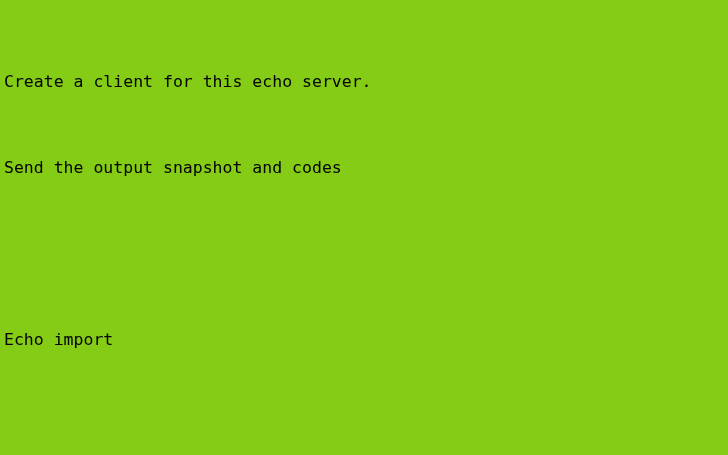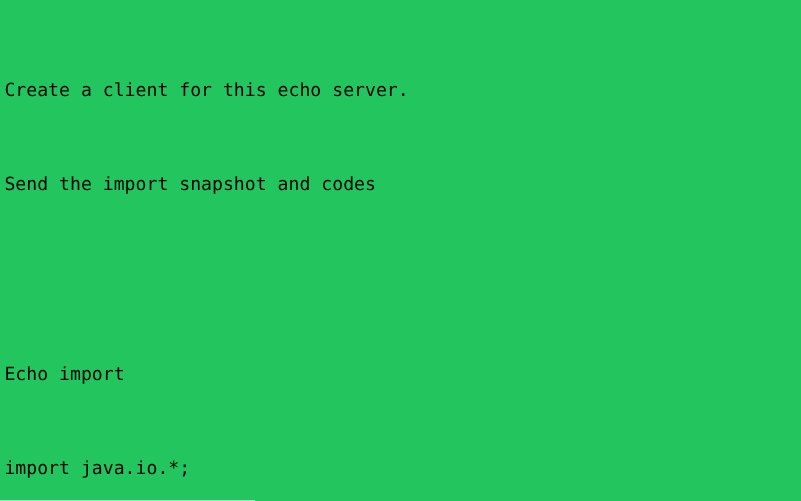--- a/index.html
+++ b/index.html
@@ -10,21 +10,21 @@
   body {
     width: 728px;
     height: 455px;
     overflow: hidden;
     font-family: "DejaVu Sans Mono", monospace;
   }
   #page {
     position: relative;
     width: 728px;
     height: 455px;
-    background: #22c55e;
+    background: #84cc16;
     padding: 0;
     box-sizing: border-box;
   }
   .text-block {
     position: absolute;
     left: 4px;
     top: 6px;
     right: 0;
     font-family: "DejaVu Sans Mono", monospace;
     font-size: 16.5px;
@@ -46,27 +46,26 @@
 </style>
 </head>
 <body>
 
 <div id="page">
 
   <div class="text-block">
 
     <span class="line">Create a client for this echo server.</span>
 
-    <span class="line">Send the import snapshot and codes</span>
+    <span class="line">Send the output snapshot and codes</span>
 
     <span class="line blank"> </span>
 
     <span class="line">Echo import</span>
 
-    <span class="line">import java.io.*;</span>
 
     
 
     
 
     
 
     
 
     

